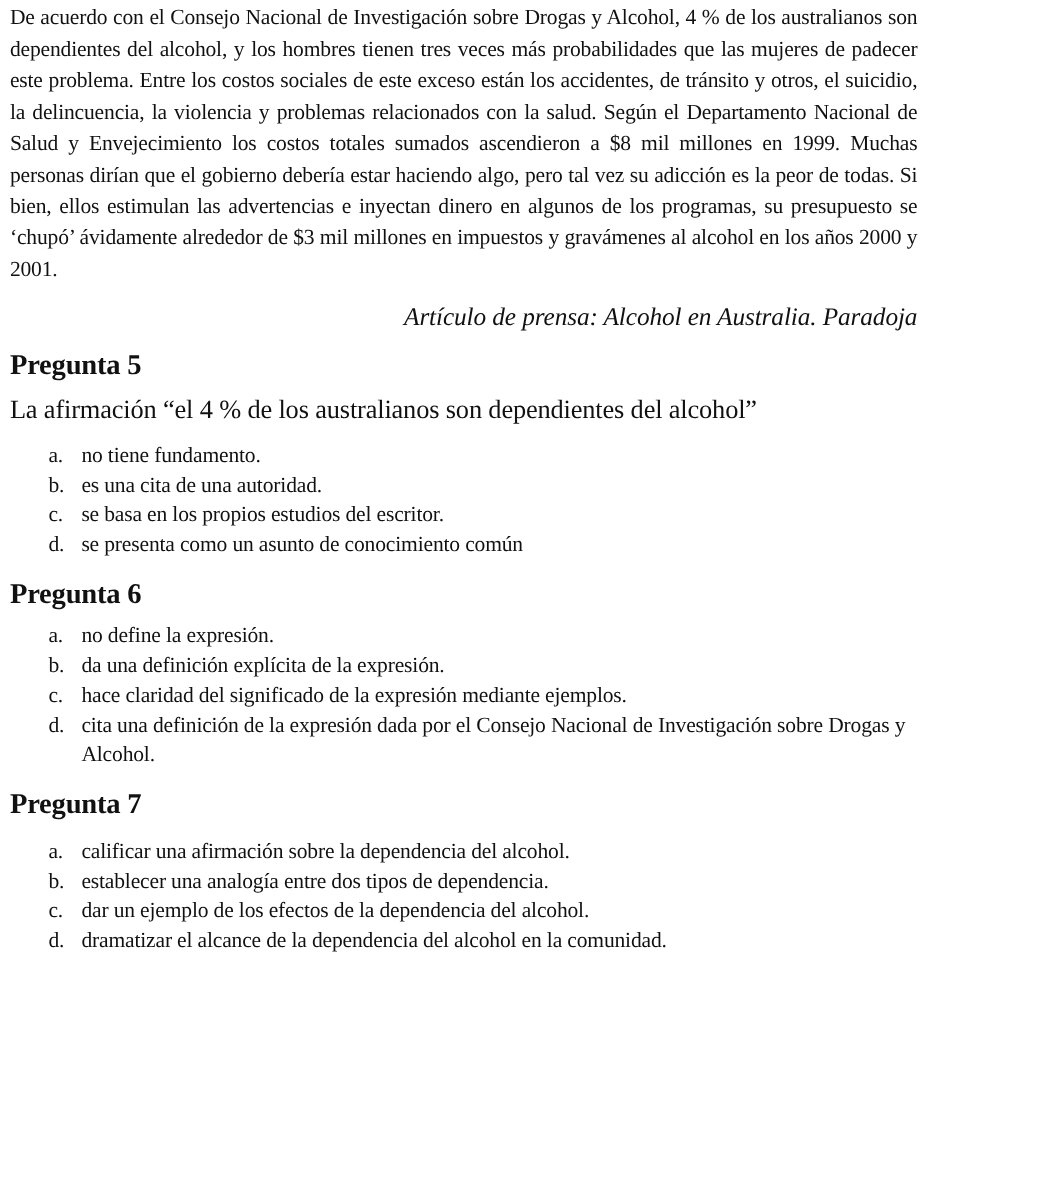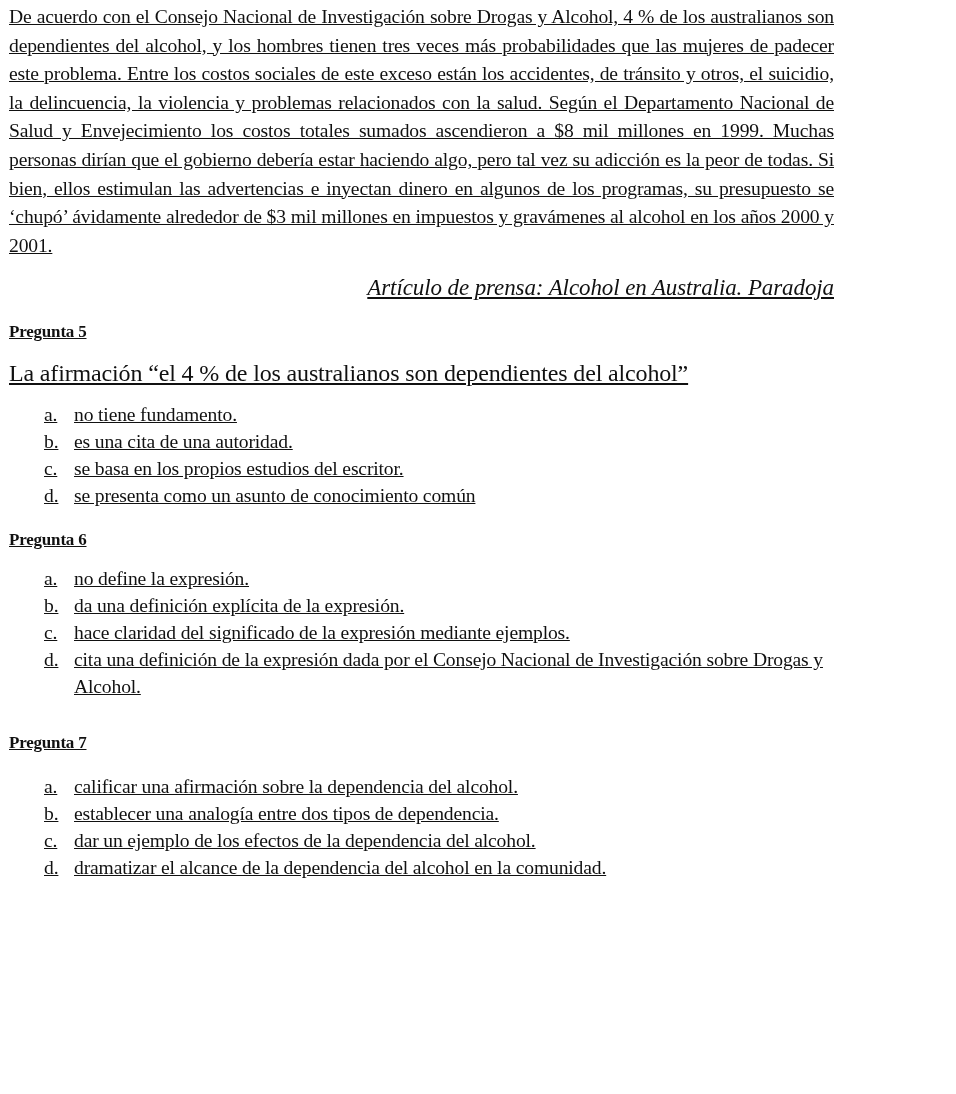--- a/index.html
+++ b/index.html
@@ -13,21 +13,20 @@
       overflow: hidden;
       font-family: "Liberation Serif", "DejaVu Serif", serif;
       color: #111111;
     }
     .page {
       position: relative;
       width: 848px;
       height: 1094px;
       box-sizing: border-box;
       padding: 0 14px 0 9px;
-      text-decoration: underline;
     }
     .passage {
       margin: 0;
       padding-top: 3px;
       font-size: 19.6px;
       line-height: 28.6px;
       text-align: justify;
       text-align-last: left;
       letter-spacing: -0.15px;
     }
@@ -37,21 +36,21 @@
       font-size: 23px;
       line-height: 28px;
       text-align: right;
       letter-spacing: -0.1px;
     }
     .question {
       margin: 0;
     }
     .q-title {
       font-weight: bold;
-      font-size: 17px;
+      font-size: 26px;
       line-height: 28px;
       margin: 0;
       letter-spacing: -0.2px;
     }
     .q-stem {
       font-size: 24px;
       line-height: 28.5px;
       margin: 0;
       letter-spacing: -0.15px;
     }
@@ -73,21 +72,21 @@
     }
     .option-text {
       flex: 1 1 auto;
     }
     #q5 { margin-top: 16px; }
     #q5 .q-stem { margin-top: 13px; }
     #q5 .options { margin-top: 13px; }
     #q6 { margin-top: 16px; }
     #q6 .q-stem { margin-top: 13px; }
     #q6 .options { margin-top: 11px; }
-    #q7 { margin-top: 28px; }
+    #q7 { margin-top: 16px; }
     #q7 .q-stem { margin-top: 13px; }
     #q7 .options { margin-top: 16px; }
   </style>
 </head>
 <body>
 
 <div class="page">
 
   <p class="passage">De acuerdo con el Consejo Nacional de Investigación sobre Drogas y Alcohol, 4 % de los australianos son dependientes del alcohol, y los hombres tienen tres veces más probabilidades que las mujeres de padecer este problema. Entre los costos sociales de este exceso están los accidentes, de tránsito y otros, el suicidio, la delincuencia, la violencia y problemas relacionados con la salud. Según el Departamento Nacional de Salud y Envejecimiento los costos totales sumados ascendieron a $8 mil millones en 1999. Muchas personas dirían que el gobierno debería estar haciendo algo, pero tal vez su adicción es la peor de todas. Si bien, ellos estimulan las advertencias e inyectan dinero en algunos de los programas, su presupuesto se ‘chupó’ ávidamente alrededor de $3 mil millones en impuestos y gravámenes al alcohol en los años 2000 y 2001.</p>
   <p class="source">Artículo de prensa: Alcohol en Australia. Paradoja</p>

